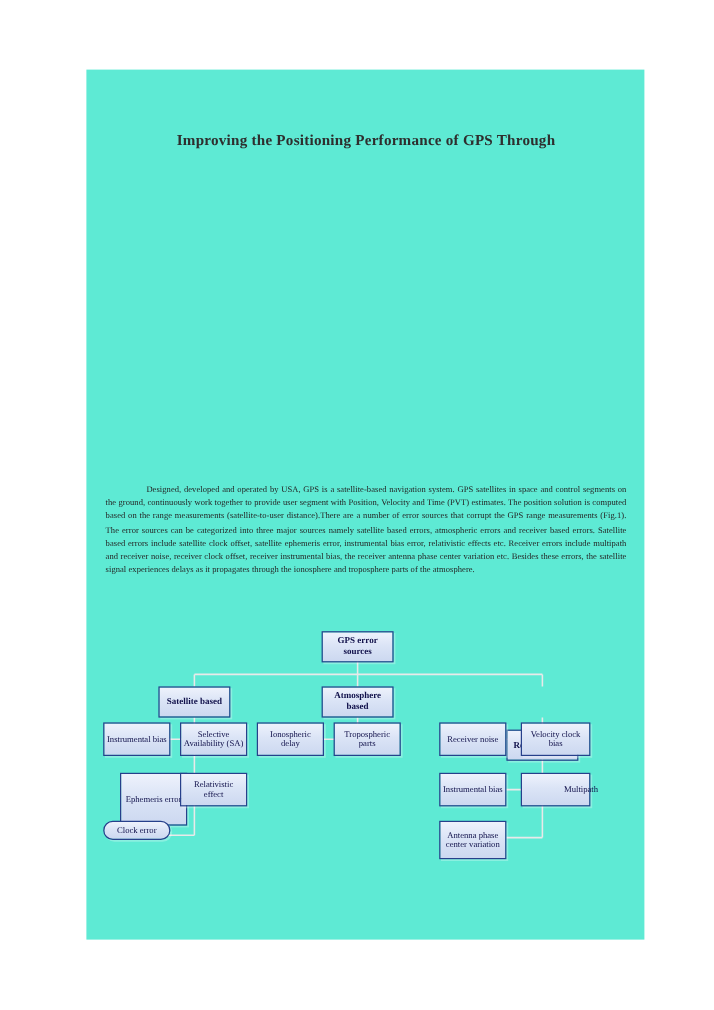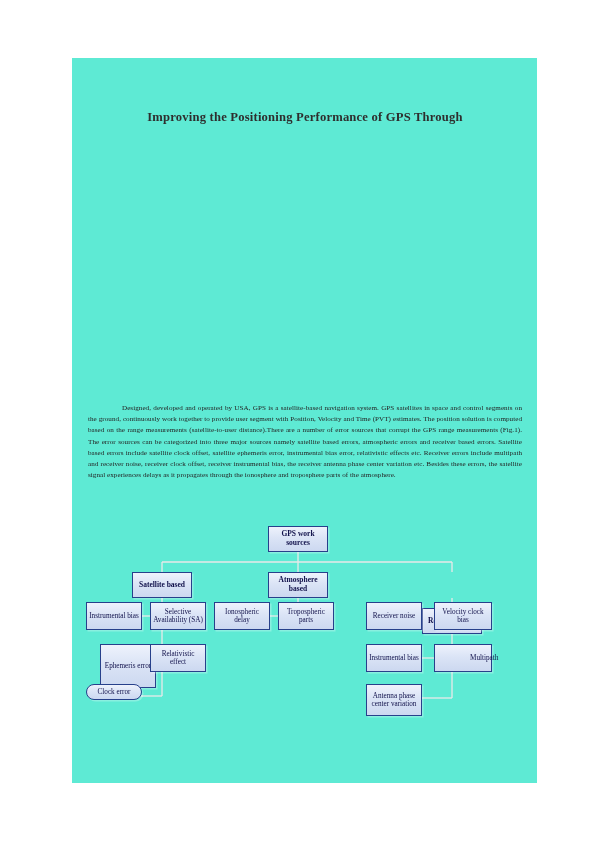--- a/index.html
+++ b/index.html
@@ -130,21 +130,21 @@
         <path d="M380,92 L380,192"></path>
         <path d="M380,110 L350,110"></path>
         <path d="M380,110 L410,110"></path>
         <path d="M380,152 L350,152"></path>
         <path d="M380,152 L410,152"></path>
         <path d="M380,192 L350,192"></path>
       </g>
     </svg>
 
     <div class="node bold" style="left:196px; top:20px; width:60px; height:26px;">
-      <span>GPS work sources</span>
+      <span>GPS error sources</span>
     </div>
 
     <div class="node bold" style="left:60px; top:66px; width:60px; height:26px;">
       <span>Satellite based</span>
     </div>
     <div class="node bold" style="left:196px; top:66px; width:60px; height:26px;">
       <span>Atmosphere based</span>
     </div>
     <div class="node bold" style="left:350px; top:66px; width:60px; height:26px;margin-top:36px;">
       <span>Receiver based</span>

